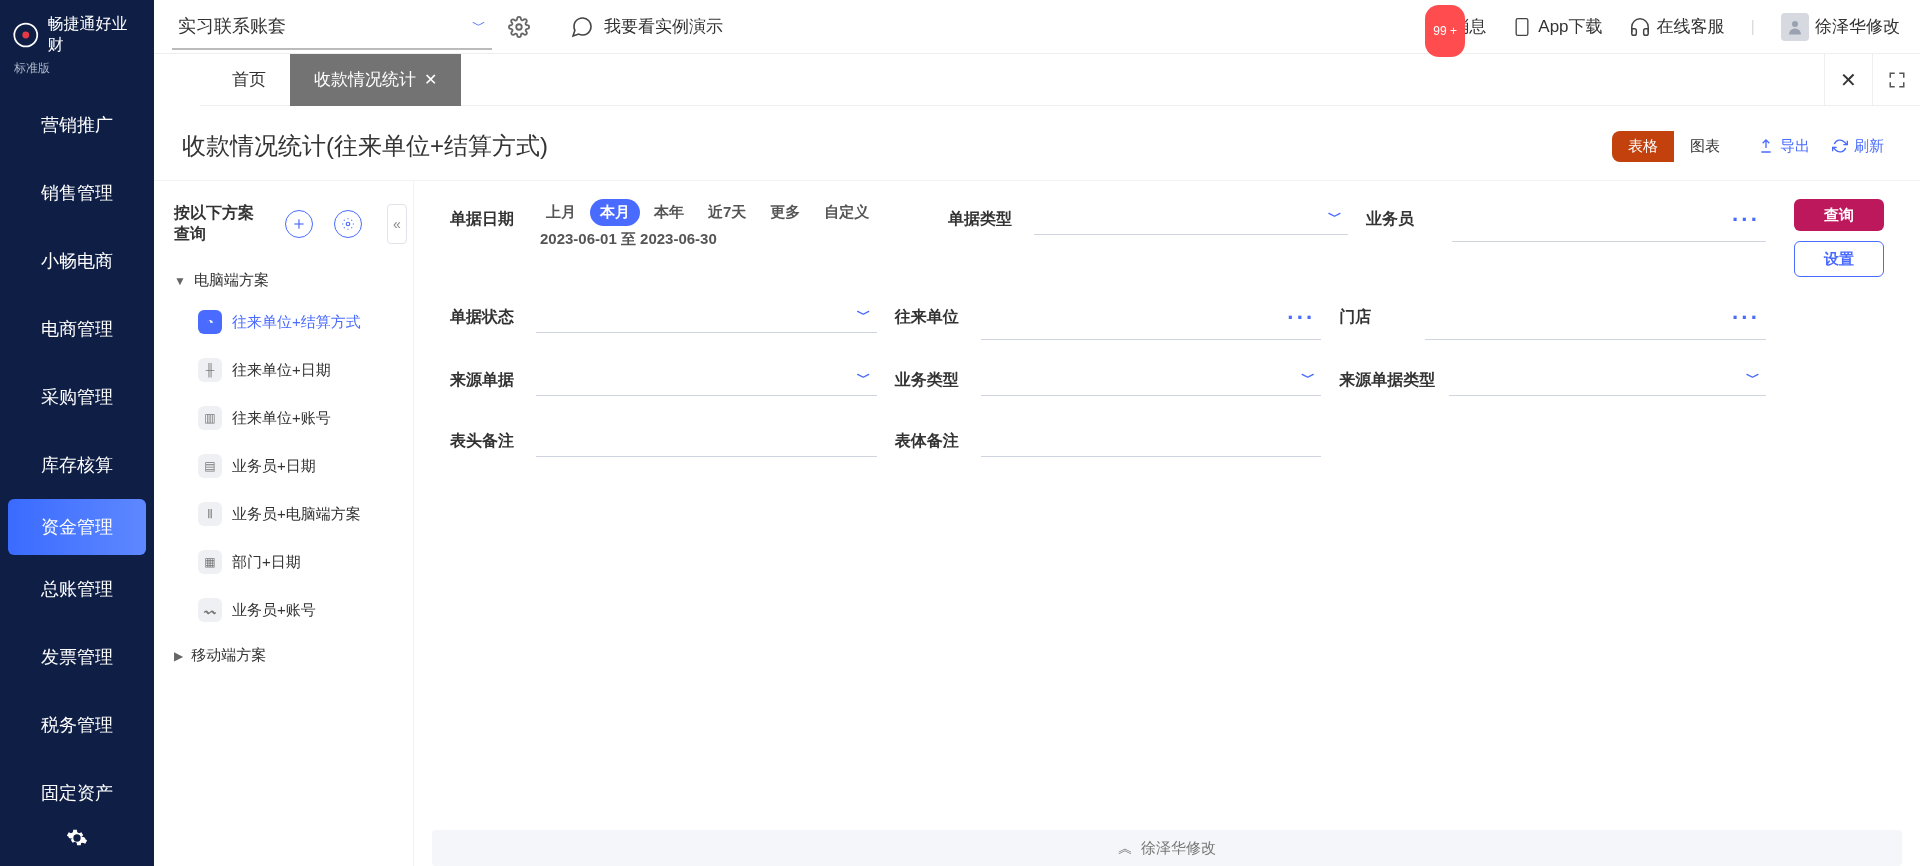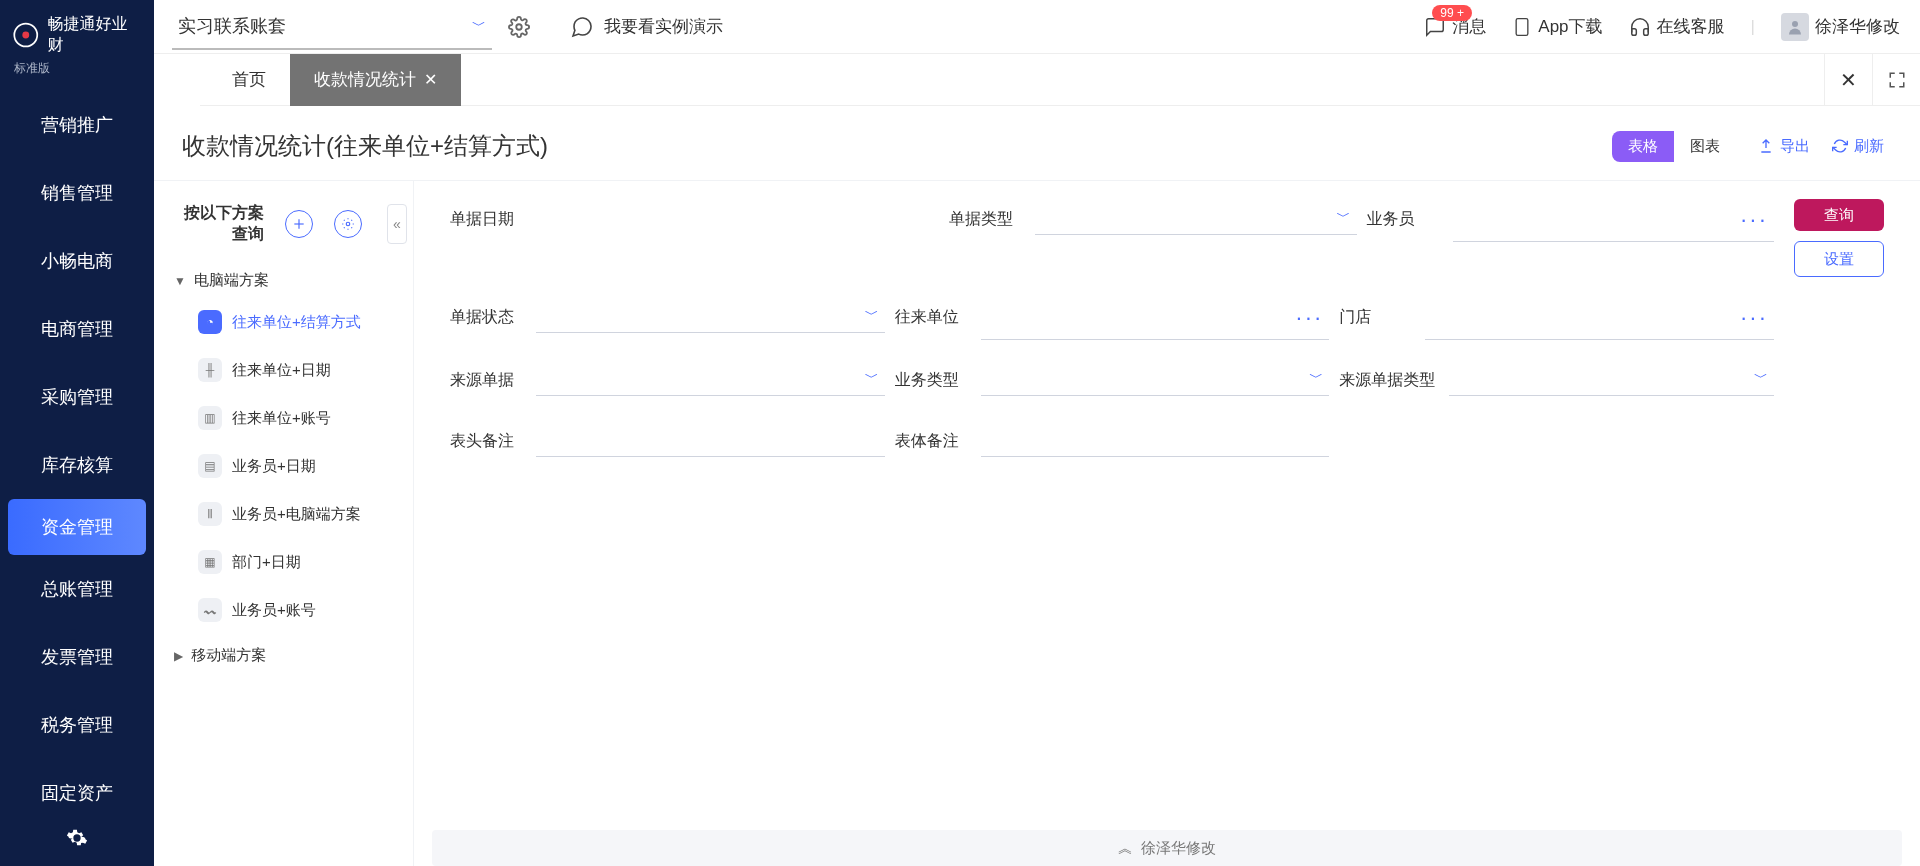--- a/index.html
+++ b/index.html
@@ -20,55 +20,55 @@
   
   .main { flex: 1; display: flex; flex-direction: column; min-width: 0; }
   .topbar { height: 54px; display: flex; align-items: center; padding: 0 20px 0 10px; border-bottom: 1px solid #eee; }
   .acct { width: 320px; display: flex; align-items: center; justify-content: space-between; border-bottom: 2px solid #bbb; padding: 10px 6px; margin-left: 8px; gap: 44px; }
   .acct .name { font-size: 18px; }
   .iconbtn { cursor: pointer; color: #555; display: inline-flex; align-items: center; }
   .demo { margin-left: 40px; display: flex; align-items: center; gap: 10px; font-size: 17px; }
   .topbar-spacer { flex: 1; }
   .top-actions { display: flex; align-items: center; gap: 26px; font-size: 17px; }
   .ta-item { display: flex; align-items: center; gap: 6px; cursor: pointer; position: relative; }
-  .badge { position: absolute; top: -10px; left: 8px; background: #ff4d4f; color: #fff; font-size: 12px; padding: 1px 8px; border-radius: 14px; }
+  .badge { position: absolute; top: -10px; left: 1px; background: #ff4d4f; color: #fff; font-size: 12px; padding: 19px 8px; border-radius: 14px; }
   .avatar { width: 28px; height: 28px; background: #d6d9e0; border-radius: 4px; display: inline-flex; align-items: center; justify-content: center; }
 
   .tabs { height: 52px; display: flex; align-items: center; border-bottom: 1px solid #eee; padding-left: 8px; margin-left: 46px; }
   .tab { padding: 0 24px; height: 52px; display: flex; align-items: center; gap: 8px; font-size: 17px; cursor: pointer; }
   .tab.active { background: #737373; color: #fff; }
   .tab-close { font-size: 16px; }
   .tabs-spacer { flex: 1; }
   .tab-ctrl { width: 48px; height: 52px; display: flex; align-items: center; justify-content: center; border-left: 1px solid #eee; font-size: 20px; cursor: pointer; }
 
   .page-header { display: flex; align-items: center; padding: 24px 36px 18px 28px; }
   .ph-title { font-size: 24px; flex: 1; }
   .ph-actions { display: flex; align-items: center; gap: 22px; }
   .toggle { display: flex; border-radius: 8px; overflow: hidden; }
   .toggle .tg { padding: 6px 16px; font-size: 15px; cursor: pointer; }
-  .toggle .tg.active { background: #8b5cf6; color: #fff; }
+  .toggle .tg.active { background: #c2410c; color: #fff; }
   .ph-link { color: #4a6bff; display: flex; align-items: center; gap: 6px; cursor: pointer; font-size: 15px; }
 
   .content { display: flex; flex: 1; min-height: 0; border-top: 1px solid #f0f2f5; }
   .panel-left { width: 260px; border-right: 1px solid #f0f2f5; padding: 14px 0 14px 14px; }
-  .pl-head { display: flex; align-items: center; padding: 8px 6px 16px 6px; gap: 21px; text-align: right; }
+  .pl-head { display: flex; align-items: center; padding: 8px 6px 16px 6px; gap: 21px; }
   .pl-head .t { font-size: 16px; font-weight: 600; flex: 1; }
   .circle-btn { width: 28px; height: 28px; border: 1px solid #4a6bff; color: #4a6bff; border-radius: 50%; display: inline-flex; align-items: center; justify-content: center; cursor: pointer; }
   .collapse-btn { width: 20px; height: 40px; border: 1px solid #e0e3ea; border-radius: 4px; display: inline-flex; align-items: center; justify-content: center; cursor: pointer; font-size: 14px; color: #888; margin-left: 4px; }
   .tree { font-size: 15px; }
   .tree-group { padding: 10px 6px; display: flex; align-items: center; gap: 8px; cursor: pointer; }
   .tree-caret { color: #666; font-size: 12px; }
   .tree-item { padding: 10px 6px 10px 30px; display: flex; align-items: center; gap: 10px; cursor: pointer; border-radius: 6px; margin-bottom: 4px; }
   .tree-item .ico { width: 24px; height: 24px; background: #eef0f4; border-radius: 6px; display: inline-flex; align-items: center; justify-content: center; font-size: 12px; color: #777; }
   .tree-item.active { color: #4a6bff; }
   .tree-item.active .ico { background: #4a6bff; color: #fff; }
 
   .panel-right { flex: 1; display: flex; flex-direction: column; padding: 18px 0 0 0; }
   .filters { padding: 0 36px; flex: 1; }
-  .frow { display: flex; gap: 10px; margin-bottom: 20px; }
+  .frow { display: flex; gap: 18px; margin-bottom: 20px; font-weight: bold; }
   .field { display: flex; align-items: flex-start; flex: 1; min-width: 0; }
   .field .lbl { width: 86px; padding: 10px 0; font-size: 16px; }
   .field .ctrl { flex: 1; border-bottom: 1px solid #d0d4de; padding: 8px 6px; display: flex; align-items: center; min-height: 36px; justify-content: flex-end; }
   .field .ctrl .caret { color: #4a6bff; font-size: 14px; }
   .field .ctrl .more { color: #4a6bff; font-size: 22px; letter-spacing: 2px; }
   .date-chips { display: flex; flex-direction: column; gap: 4px; }
   .chips { display: flex; gap: 4px; flex-wrap: wrap; }
   .chip { padding: 4px 10px; border-radius: 14px; font-size: 15px; cursor: pointer; color: #555; }
   .chip.active { background: #4a6bff; color: #fff; }
   .daterange { color: #555; font-size: 15px; padding-left: 4px; }
@@ -265,20 +265,31 @@
           </div>
         </div>
       </div>
 
       <div class="panel-right">
         <div class="filters">
 
           <div class="frow">
             <div class="field" style="flex:1.2">
               <span class="lbl">单据日期</span>
+              <div class="date-chips">
+                <div class="chips">
+                  <span class="chip">上月</span>
+                  <span class="chip active">本月</span>
+                  <span class="chip">本年</span>
+                  <span class="chip">近7天</span>
+                  <span class="chip">更多</span>
+                  <span class="chip">自定义</span>
+                </div>
+                <span class="daterange">2023-06-01 至 2023-06-30</span>
+              </div>
             </div>
             <div class="field">
               <span class="lbl">单据类型</span>
               <div class="ctrl">
                   <span class="caret">﹀</span>
                 </div>
             </div>
             <div class="field">
               <span class="lbl">业务员</span>
               <div class="ctrl">

